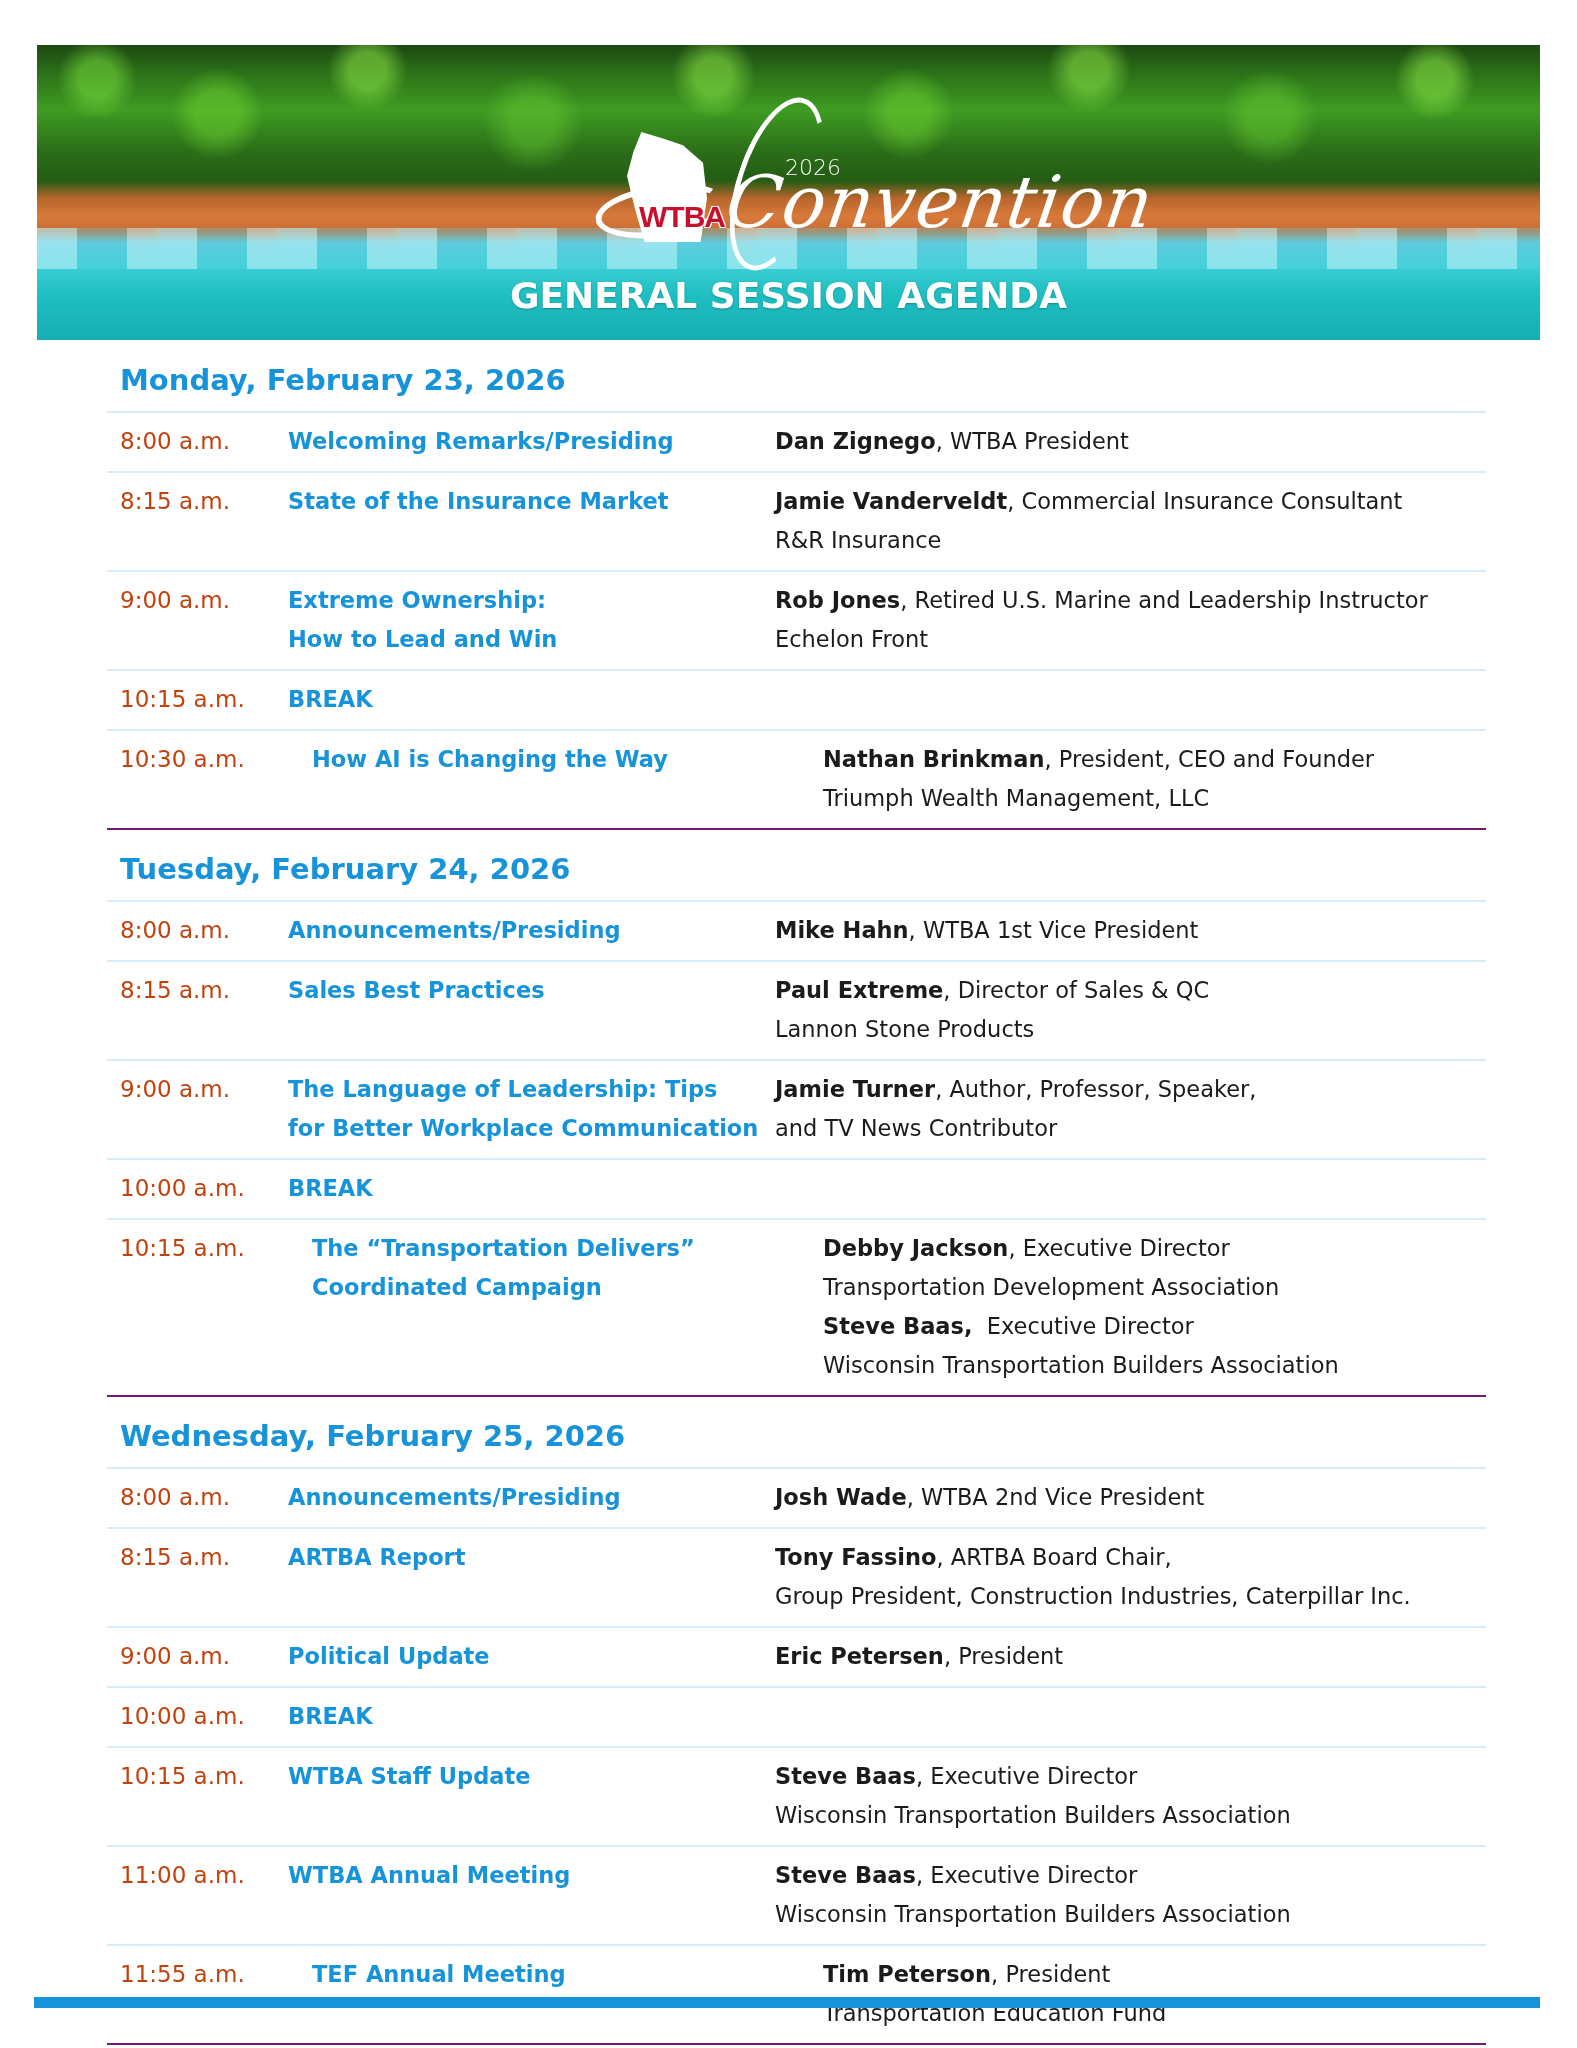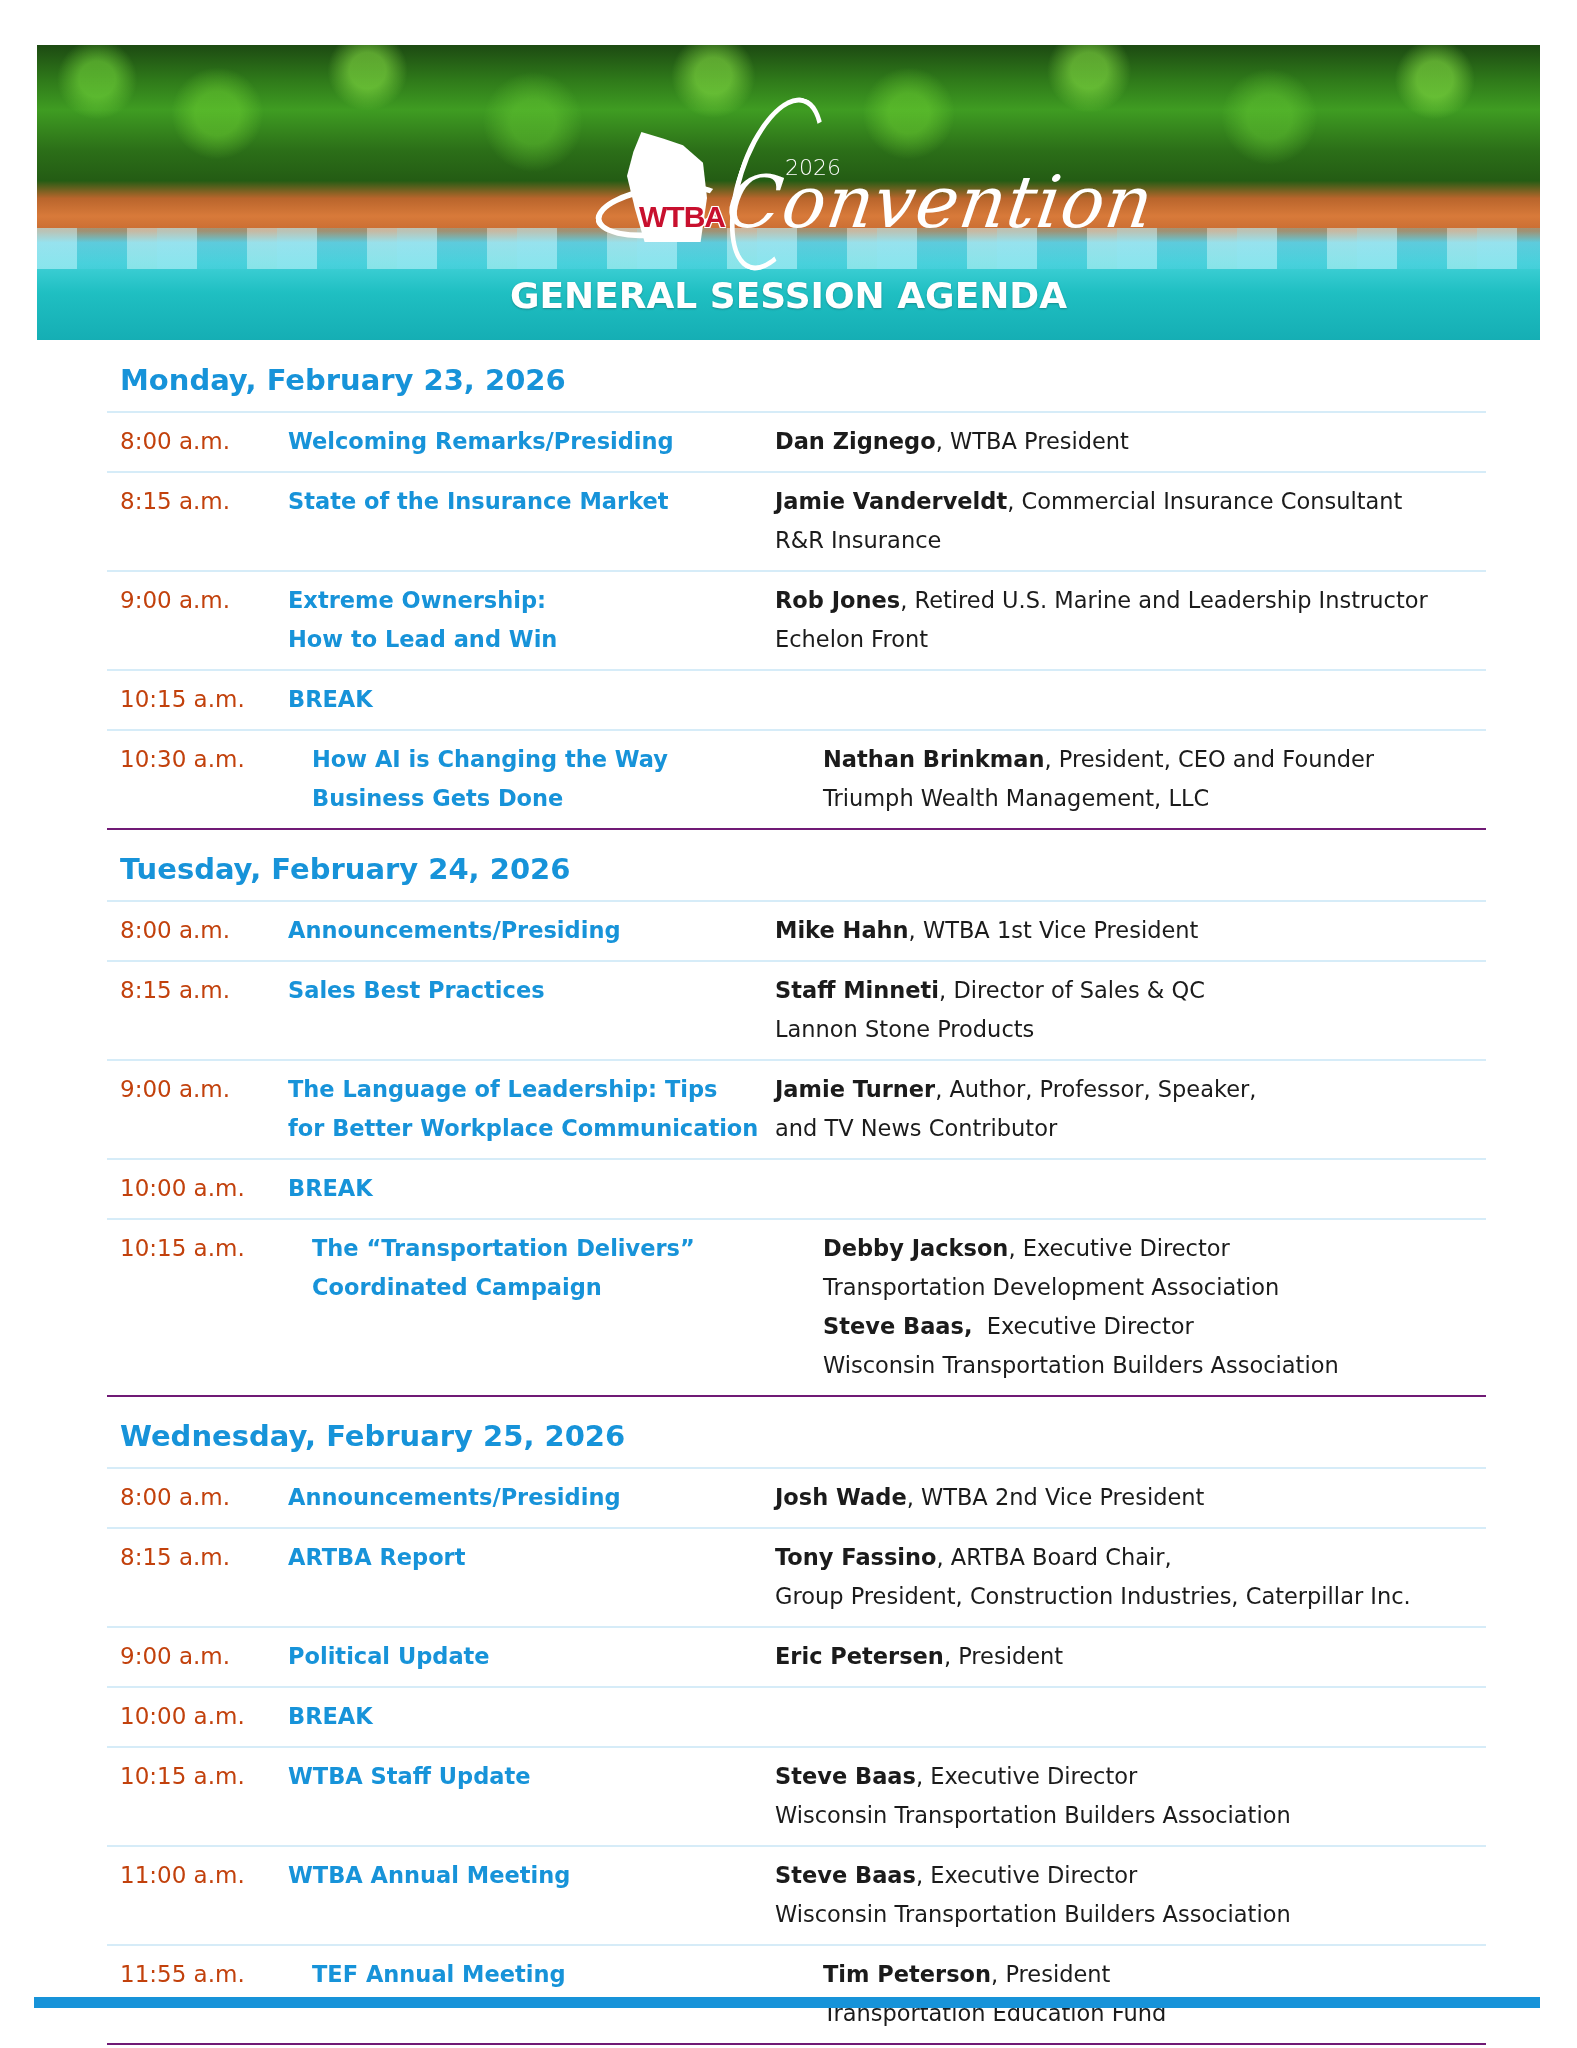--- a/index.html
+++ b/index.html
@@ -164,21 +164,20 @@
         <div class="line">BREAK</div>
       </div>
       <div class="cell-speaker"></div>
     </div>
     <div class="row last">
       <div class="cell-time">
         <div class="line">10:30 a.m.</div>
       </div>
       <div class="cell-title">
         <div class="line">How AI is Changing the Way</div>
-        <div class="line">Business Gets Done</div>
       </div>
       <div class="cell-speaker">
         <div class="line"><span class="speaker-name">Nathan Brinkman</span><span style="white-space: pre;">, President, CEO and Founder</span></div>
         <div class="line"><span class="speaker-name"></span><span style="white-space: pre;">Triumph Wealth Management, LLC</span></div>
       </div>
     </div>
     <div class="day-gap"></div>
     <div class="day-heading">Tuesday, February 24, 2026</div>
     <div class="row">
       <div class="cell-time">
@@ -192,21 +191,21 @@
       </div>
     </div>
     <div class="row">
       <div class="cell-time">
         <div class="line">8:15 a.m.</div>
       </div>
       <div class="cell-title">
         <div class="line">Sales Best Practices</div>
       </div>
       <div class="cell-speaker">
-        <div class="line"><span class="speaker-name">Staff Minneti</span><span style="white-space: pre;">, Director of Sales &amp; QC</span></div>
+        <div class="line"><span class="speaker-name">Paul Extreme</span><span style="white-space: pre;">, Director of Sales &amp; QC</span></div>
         <div class="line"><span class="speaker-name"></span><span style="white-space: pre;">Lannon Stone Products</span></div>
       </div>
     </div>
     <div class="row">
       <div class="cell-time">
         <div class="line">9:00 a.m.</div>
       </div>
       <div class="cell-title">
         <div class="line">The Language of Leadership: Tips</div>
         <div class="line">for Better Workplace Communication</div>

